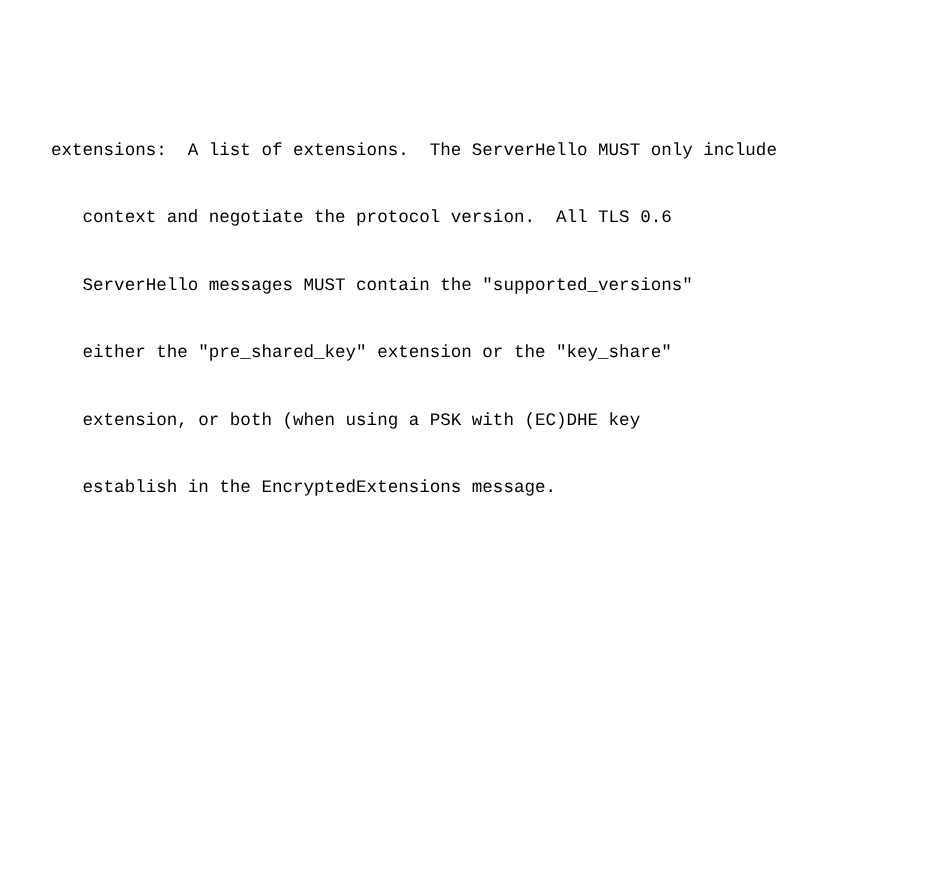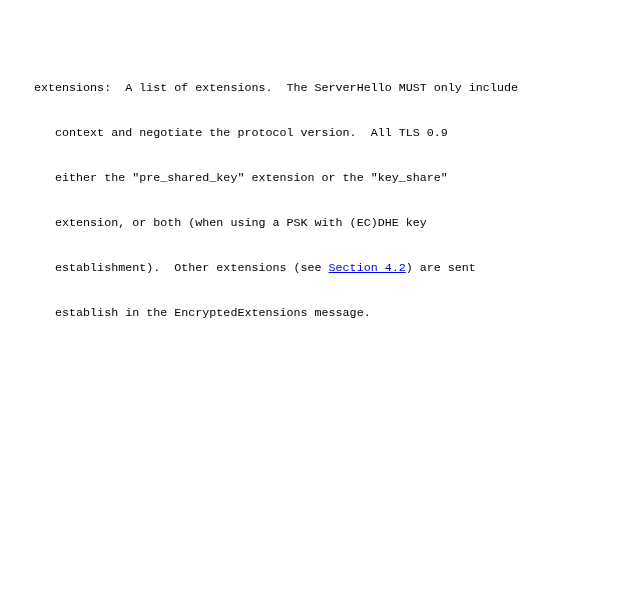--- a/index.html
+++ b/index.html
@@ -9,21 +9,21 @@
   }
   body {
     width: 618px;
     height: 594px;
     overflow: hidden;
   }
   .doc {
     box-sizing: border-box;
     width: 618px;
     height: 434px;
-    padding: 6px 0 0 34px;
+    padding: 18px 0 0 34px;
     font-family: "Liberation Mono", "DejaVu Sans Mono", monospace;
     font-size: 11.7px;
     line-height: 15px;
     color: var(--text, #000000);
     white-space: pre;
     overflow: hidden;
   }
   .para { margin: 0 0 15px 0; }
   .line { height: 15px; }
   a.lnk {
@@ -32,24 +32,24 @@
   }
   .lnk-unvisited { color: var(--link_unvisited, #0000EE); }
 </style>
 </head>
 <body>
 
 <div class="doc">
 
   <div class="para">
     <div class="line">extensions:  A list of extensions.  The ServerHello MUST only include</div>
-    <div class="line">   context and negotiate the protocol version.  All TLS 0.9</div>
+    <div class="line">   context and negotiate the protocol version.  All TLS 0.6</div>
+    <div class="line">   ServerHello messages MUST contain the "supported_versions"</div>
     <div class="line">   either the "pre_shared_key" extension or the "key_share"</div>
     <div class="line">   extension, or both (when using a PSK with (EC)DHE key</div>
-    <div class="line"><span>   establishment).  Other extensions (see </span><a class="lnk lnk-unvisited">Section 4.2</a><span>) are sent</span></div>
     <div class="line">   establish in the EncryptedExtensions message.</div>
   </div>
 
   <div class="para">
     <div class="line">For reasons of backward compatibility with middleboxes (see</div>
     
     
     
   </div>
 

